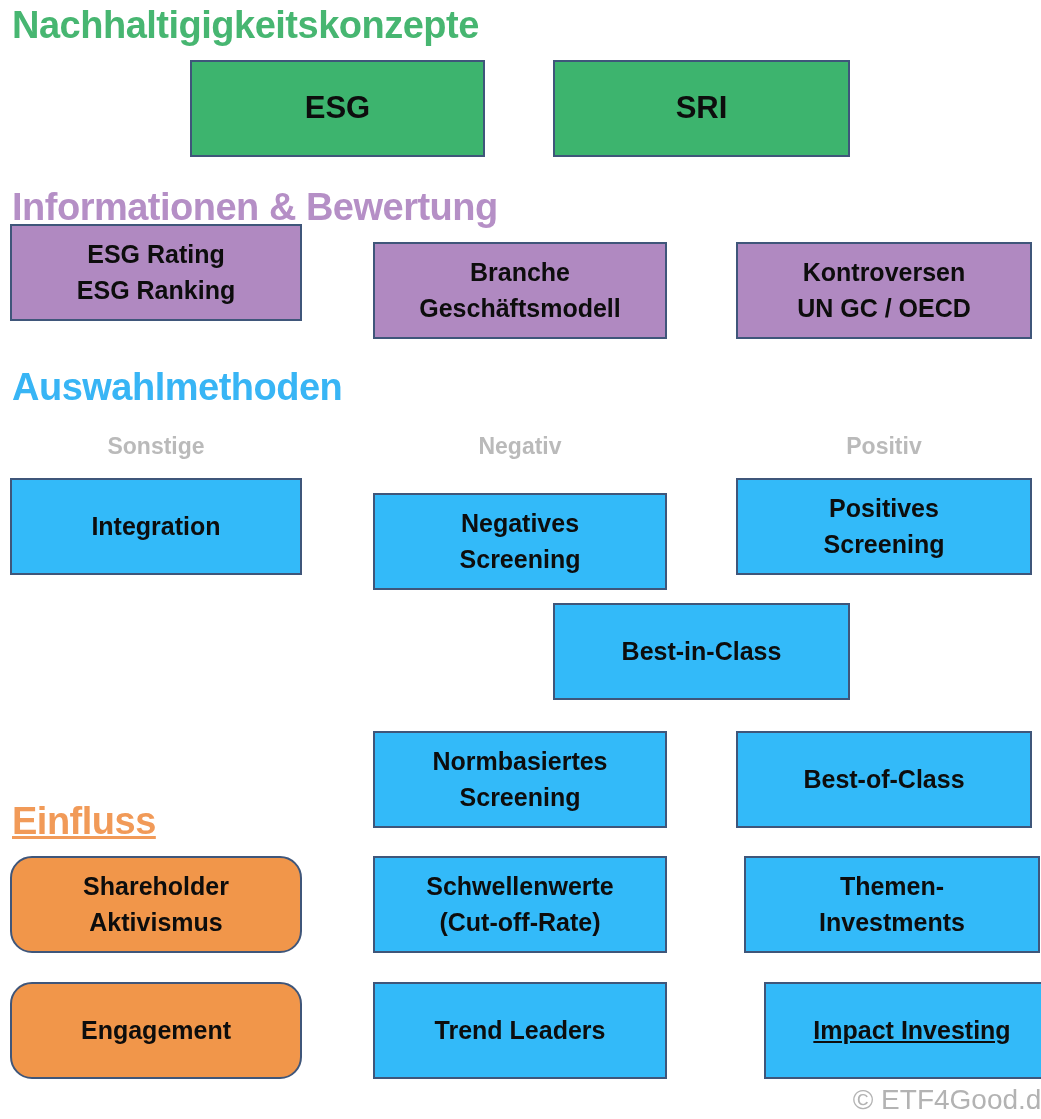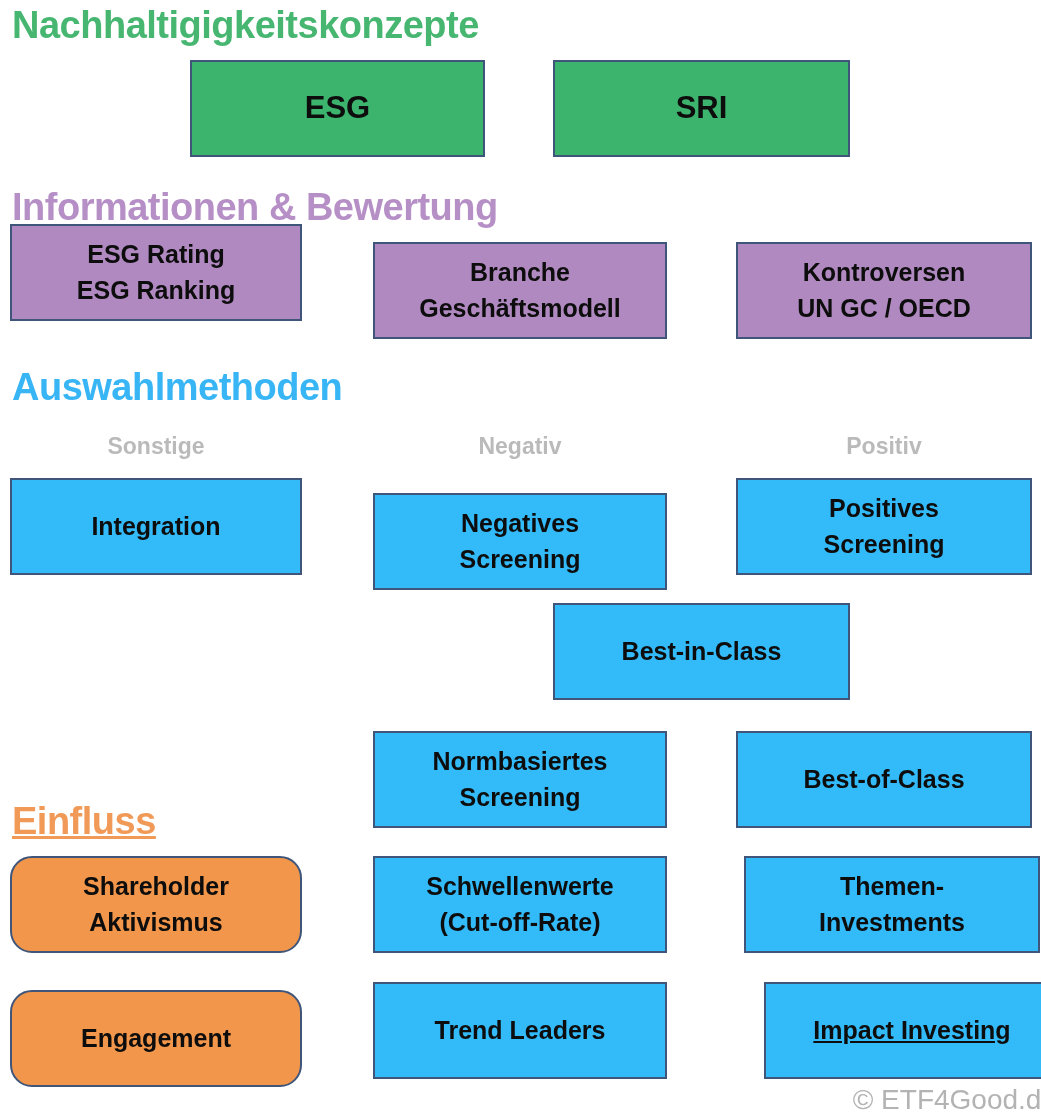--- a/index.html
+++ b/index.html
@@ -109,19 +109,19 @@
 
   <div class="sec-heading orange" style="top:800px;text-decoration:underline;">Einfluss</div>
 
   <div class="box orange" style="left:10px;top:856px;width:288px;">Shareholder
 Aktivismus</div>
   <div class="box blue" style="left:373px;top:856px;width:290px;">Schwellenwerte
 (Cut-off-Rate)</div>
   <div class="box blue" style="left:736px;top:856px;width:292px;margin-left:8px;">Themen-
 Investments</div>
 
-  <div class="box orange" style="left:10px;top:982px;width:288px;margin-top:8px;">Engagement</div>
+  <div class="box orange" style="left:10px;top:982px;width:288px;">Engagement</div>
   <div class="box blue" style="left:373px;top:982px;width:290px;text-align:center;">Trend Leaders</div>
   <div class="box blue" style="left:764px;top:982px;width:292px;text-decoration:underline;">Impact Investing</div>
 
   <div class="watermark">© ETF4Good.de</div>
 
 </div>
 
 </body></html>

